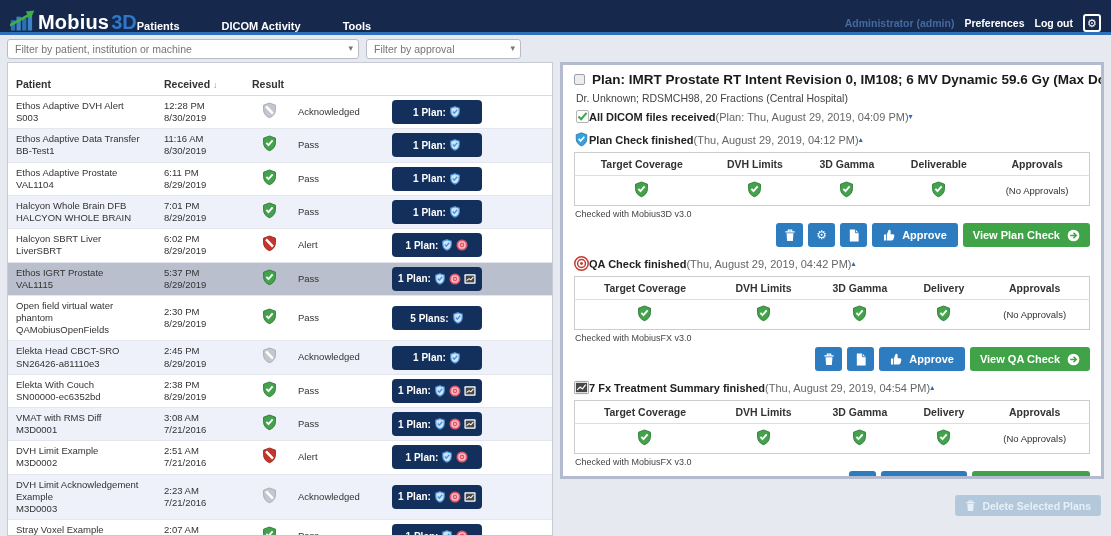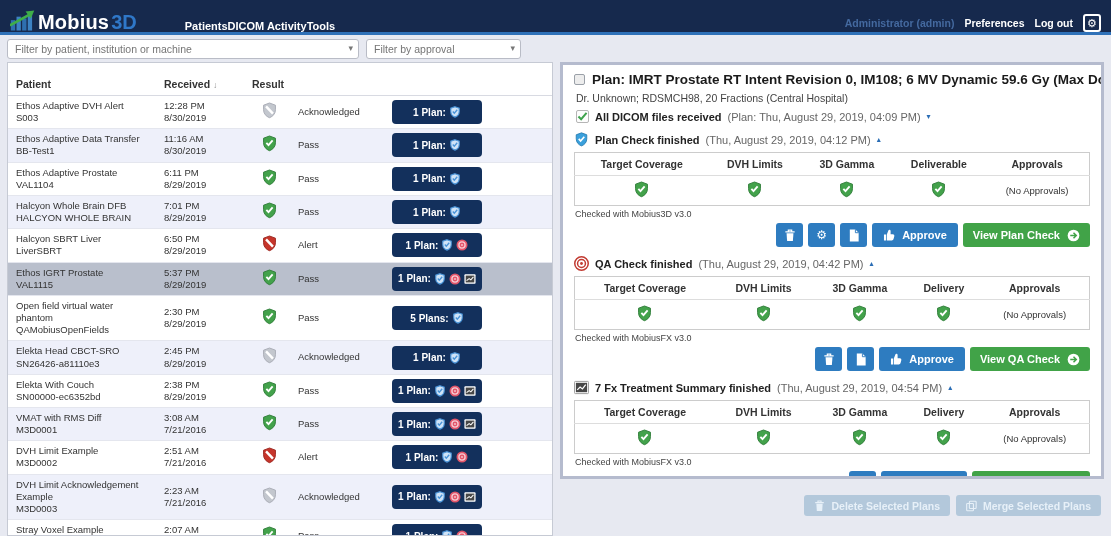--- a/index.html
+++ b/index.html
@@ -4,21 +4,21 @@
 <style>
   * { margin:0; padding:0; box-sizing:border-box; }
   html,body { width:1111px; height:536px; overflow:hidden; }
   body { font-family:"Liberation Sans", sans-serif; background:#e7e9f1; position:relative; color:#333; }
 
   
   .navbar { height:35px; background:#16294d; border-bottom:3px solid #2f71b8; display:flex; align-items:flex-end; padding:0 10px; }
   .logo { display:flex; align-items:flex-end; gap:2px; cursor:pointer; }
   .logo-word { font-size:20px; font-weight:bold; color:#fff; letter-spacing:.2px; line-height:1; }
   .logo-3d { font-size:20px; font-weight:bold; color:#2f77c8; line-height:1; }
-  .nav-menu { display:flex; margin-left:48px; }
+  .nav-menu { display:flex; gap:42px; }
   .nav-item { color:#fff; font-size:11px; font-weight:bold; cursor:pointer; }
   .nav-right { margin-left:auto; display:flex; align-items:center; gap:10px; }
   .nav-user { color:#44699f; font-size:10.5px; font-weight:bold; cursor:pointer; }
   .nav-link { color:#fff; font-size:10.5px; font-weight:bold; cursor:pointer; }
   .nav-gear { width:18px; height:18px; border:2px solid #fff; border-radius:3px; color:#fff; font-size:11px; line-height:14px; text-align:center; cursor:pointer; }
 
   
   .filterbar { height:27px; padding:3px 7px; display:flex; gap:7px; align-items:center; }
   .sel-wrap { position:relative; }
   .filter-input { height:20px; border:1px solid #b9bcc6; border-radius:3px; font-size:10.5px; color:#555; padding:0 6px 0 7px; font-family:"Liberation Sans",sans-serif; background:#fff; }
@@ -45,21 +45,21 @@
   .plan-btn { width:90px; height:24px; background:#13305c; border:none; border-radius:4px; color:#fff; font-size:10px; font-weight:bold; font-family:"Liberation Sans",sans-serif; display:inline-flex; align-items:center; justify-content:center; gap:3px; cursor:pointer; }
   .mini-ic { width:12px; height:12px; display:inline-block; }
   .mini-ic svg{ width:12px; height:12px; display:block; }
 
   
   .right-panel { position:absolute; left:560px; top:62px; width:544px; height:417px; background:#fff; border:3px solid #b5bbce; padding:7px 11px; overflow:hidden; }
   .plan-title-row { display:flex; align-items:center; gap:7px; }
   .cb { width:11px; height:11px; border:1px solid #9aa0a8; background:#ededed; border-radius:2px; display:inline-block; flex:none; cursor:pointer; }
   .plan-title { font-size:13.5px; font-weight:bold; color:#1a1a1a; white-space:nowrap; }
   .plan-sub { font-size:10.5px; color:#444; margin:5px 0 6px 2px; }
-  .status-line { display:flex; align-items:center; gap:6px; margin:4px 0 2px 2px; }
+  .status-line { display:flex; align-items:center; margin:4px 0 2px 2px; }
   .status-label { font-size:11px; font-weight:bold; color:#222; }
   .status-detail { font-size:11px; color:#666; }
   .tri { font-size:8px; color:#2a6db5; }
   .sec { margin-top:9px; }
   .sec-table { width:100%; border:1px solid #ccc; border-collapse:collapse; margin-top:5px; }
   .sec-table th { font-size:10.5px; font-weight:bold; color:#333; padding:5px 2px; border-bottom:1px solid #ddd; text-align:center; }
   .sec-table td { text-align:center; padding:5px 2px; font-size:9.5px; color:#333; }
   .sec-note { font-size:9px; color:#444; margin:3px 0 4px 1px; }
   .btn-row { display:flex; justify-content:flex-end; gap:5px; margin-top:2px; }
   .ibtn { width:27px; height:24px; background:#2e7cc0; border:none; border-radius:3px; color:#fff; display:inline-flex; align-items:center; justify-content:center; cursor:pointer; font-size:12px; }
@@ -266,21 +266,21 @@
 
       </button>
     </td>
   </tr>
         <tr class="p-row" data-selected="false">
     <td>
       <div class="t-name">Halcyon SBRT Liver</div>
       <div class="t-id">LiverSBRT</div>
     </td>
     <td>
-      <div class="t-time">6:50 PM</div>
+      <div class="t-time">6:02 PM</div>
       <div class="t-date">8/29/2019</div>
     </td>
     <td style="text-align:center;">
       <span class="sh-s shield" data-status="alert">
         <svg viewBox="0 0 24 27">
           <path class="sh-body" stroke-width="1.5" d="M12 1.5 21.5 5v7.2c0 6.3-4 10.8-9.5 12.8C6.5 23 2.5 18.5 2.5 12.2V5Z"></path>
           <path class="sh-check" d="M7 12.5l3.4 3.6L17 8.5" fill="none" stroke="#fff" stroke-width="3"></path>
           <path class="sh-stripe" d="M6.5 7 17.5 18.5" fill="none" stroke="#fff" stroke-width="4"></path>
         </svg>
       </span>
@@ -873,20 +873,13 @@
 </div>
 
 <div class="footer-actions">
   <button class="footer-btn" disabled="">
     <svg viewBox="0 0 12 14">
         <path d="M1 3h10M4.2 3V1.2h3.6V3" stroke="#e7f0f8" stroke-width="1.3" fill="none"></path>
         <path d="M2.3 4.5h7.4l-.6 8.3H2.9Z" fill="#e7f0f8"></path>
       </svg>
     <span>Delete Selected Plans</span>
   </button>
-  <button class="footer-btn" disabled="">
-    <svg viewBox="0 0 13 13">
-        <rect x="0.8" y="3.5" width="8" height="8.7" fill="none" stroke="#e7f0f8" stroke-width="1.3" rx="1"></rect>
-        <rect x="4" y="0.8" width="8" height="8.7" fill="none" stroke="#e7f0f8" stroke-width="1.3" rx="1"></rect>
-      </svg>
-    <span>Merge Selected Plans</span>
-  </button>
 </div>
 
 </body></html>

